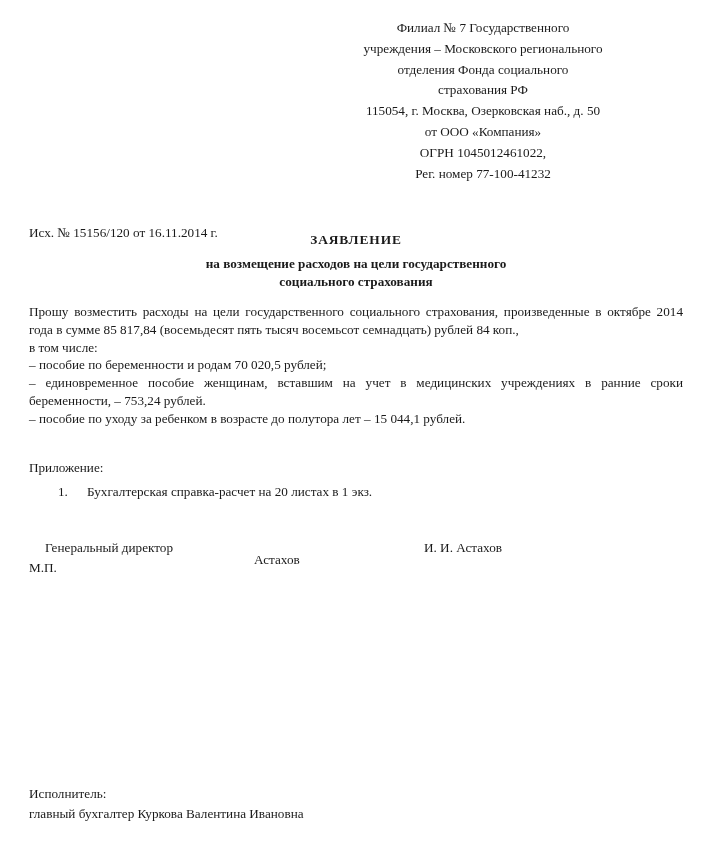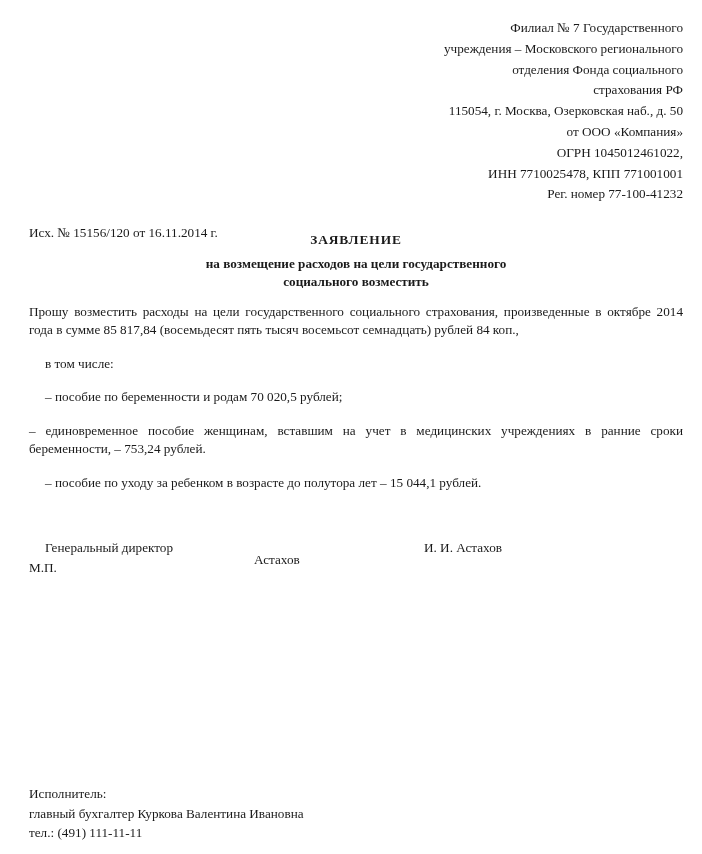--- a/index.html
+++ b/index.html
@@ -26,21 +26,21 @@
   
   .addressee {
     position: absolute;
     left: 283px;
     top: 18px;
     width: 400px;
     text-align: right;
     font-size: 13.2px;
     line-height: 20.8px;
   }
-  .addressee .ln { display: block; white-space: nowrap; }
+  .addressee .ln { display: block; white-space: nowrap; text-align: center; }
 
   
   .outgoing {
     position: absolute;
     left: 29px;
     top: 224px;
     font-size: 13.2px;
     line-height: 18px;
     white-space: nowrap;
   }
@@ -78,21 +78,21 @@
     font-size: 13.2px;
     line-height: 17.8px;
   }
   .p-justify {
     text-align: justify;
     text-align-last: left;
     margin: 0;
   }
   .p-plain {
     text-align: left;
-    margin: 16px;
+    margin: 0;
   }
   .p-just-full {
     text-align: justify;
     text-align-last: left;
     margin: 0;
   }
 
   
   .appendix {
     position: absolute;
@@ -154,49 +154,56 @@
 <div class="page">
 
   <div class="addressee">
     <span class="ln">Филиал № 7 Государственного</span>
     <span class="ln">учреждения – Московского регионального</span>
     <span class="ln">отделения Фонда социального</span>
     <span class="ln">страхования РФ</span>
     <span class="ln">115054, г. Москва,  Озерковская наб., д. 50</span>
     <span class="ln">от ООО «Компания»</span>
     <span class="ln">ОГРН 1045012461022,</span>
-    <span class="ln">ИНН 7710025478, КПП 771001001</span>
     <span class="ln">Рег. номер 77-100-41232</span>
   </div>
 
   <div class="outgoing">Исх. № 15156/120 от 16.11.2014 г.</div>
 
   <div class="doc-title">ЗАЯВЛЕНИЕ</div>
   <div class="doc-subtitle">
     <span class="ln">на возмещение расходов на цели государственного</span>
-    <span class="ln">социального возместить</span>
+    <span class="ln">социального страхования</span>
   </div>
 
   <div class="body-block">
     <p class="p-justify">Прошу возместить расходы на цели государственного социального страхования, произведенные в октябре 2014 года в сумме 85 817,84 (восемьдесят пять тысяч восемьсот семнадцать) рублей 84 коп.,</p>
     <p class="p-plain">в том числе:</p>
     <p class="p-plain">– пособие по беременности и родам  70 020,5 рублей;</p>
     <p class="p-just-full">– единовременное пособие женщинам, вставшим на учет в медицинских учреждениях в ранние сроки беременности, – 753,24 рублей.</p>
     <p class="p-plain">– пособие по уходу за ребенком в возрасте до полутора лет – 15 044,1 рублей.</p>
   </div>
 
+  <div class="appendix">
+    <div>Приложение:</div>
+    <ul class="appendix-list">
+      <li>
+        <span class="num">1.</span>
+        <span>Бухгалтерская справка-расчет на 20 листах в 1 экз.</span>
+      </li>
+    </ul>
+  </div>
 
   <div class="signature">
     <div class="sig-row">
       <span class="sig-role">Генеральный директор</span>
       <span class="sig-name">Астахов</span>
       <span class="sig-decode">И.  И. Астахов</span>
     </div>
     <span class="sig-stamp">М.П.</span>
   </div>
 
   <div class="footer">
     <span class="ln">Исполнитель:</span>
     <span class="ln">главный бухгалтер Куркова Валентина Ивановна</span>
-    <span class="ln">тел.: (491) 111-11-11</span>
   </div>
 
 </div>
 
 </body></html>

